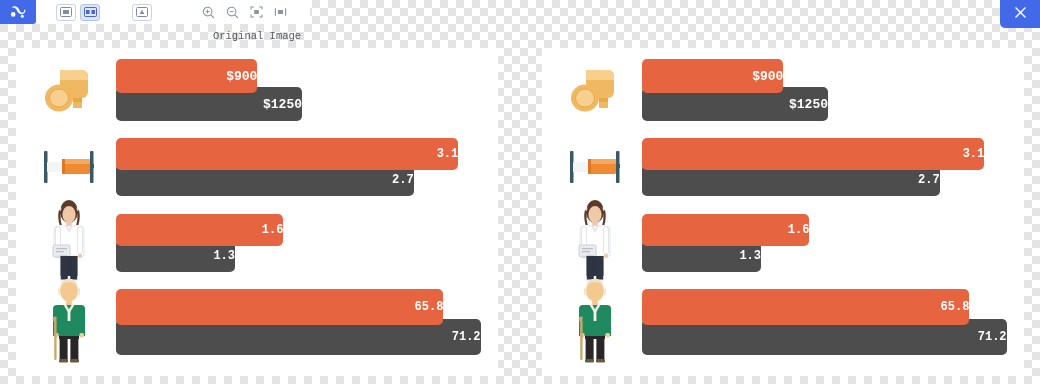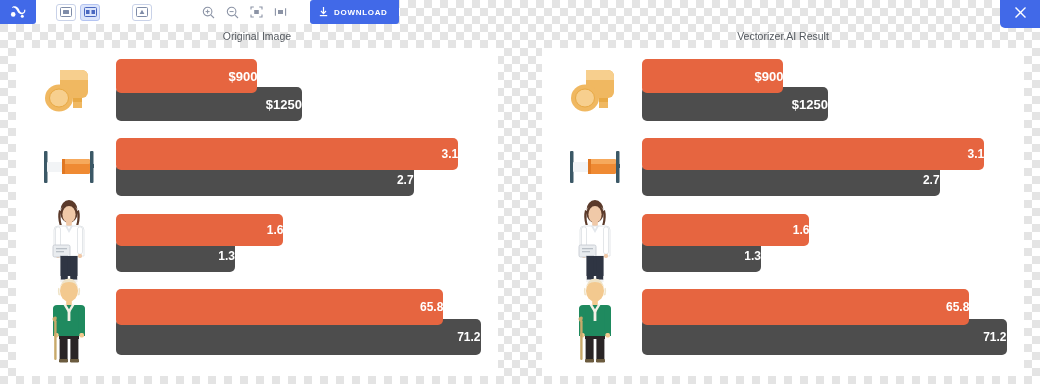--- a/index.html
+++ b/index.html
@@ -66,21 +66,21 @@
     width: 40px; height: 28px;
     background: #4169e8;
     border-bottom-left-radius: 5px;
     display: flex; align-items: center; justify-content: center;
     cursor: pointer; z-index: 20;
   }
 
   
   #stage {
     position: absolute; top: 28px; left: 0;
-    width: 1040px; height: 356px;
+    width: 1040px; height: 356px; font-family: Liberation Mono, monospace;
   }
   .panel-title {
     position: absolute; top: 2px;
     width: 100%; text-align: center;
     font-size: 10.5px; color: #555a60;
   }
   .panel {
     position: absolute; top: 20px;
     width: 482px; height: 328px;
     background: #ffffff;
@@ -207,45 +207,34 @@
           <path d="M1.4 2.2 V9.8" fill="none" stroke="#8b93a5" stroke-width="1.1"></path>
           <path d="M11.6 2.2 V9.8" fill="none" stroke="#8b93a5" stroke-width="1.1"></path>
           <rect x="4" y="4" width="5" height="4" fill="#8b93a5"></rect>
         </svg>
       </span>
     </div>
 
     <div class="tb-sep"></div>
   </div>
 
-  <div class="tb-dl">
-    <span>
-      <svg width="11" height="11" viewBox="0 0 11 11">
-        <line x1="5.5" y1="1" x2="5.5" y2="7" stroke="#ffffff" stroke-width="1.2"></line>
-        <path d="M3 5 L5.5 7.6 L8 5" fill="none" stroke="#ffffff" stroke-width="1.2"></path>
-        <line x1="1.8" y1="9.6" x2="9.2" y2="9.6" stroke="#ffffff" stroke-width="1.2"></line>
-      </svg>
-    </span>
-    <span class="tb-dl-label">DOWNLOAD</span>
-  </div>
 </div>
 
 <div id="close-btn">
   <span>
     <svg width="15" height="15" viewBox="0 0 15 15">
       <line x1="2.5" y1="2.5" x2="12.5" y2="12.5" stroke="#ffffff" stroke-width="1.3"></line>
       <line x1="12.5" y1="2.5" x2="2.5" y2="12.5" stroke="#ffffff" stroke-width="1.3"></line>
     </svg>
   </span>
 </div>
 
 <div id="stage">
 
   <div class="panel-title" id="title-left">Original Image</div>
-  <div class="panel-title" id="title-right">Vectorizer.AI Result</div>
 
   <div class="panel" id="panel-left">
     <div class="chart">
         <div class="row" style="top: 6px; height: 72px;">
           <div class="icon-cell" style="top: 0px; height: 72px;">
     <svg width="58" height="56" viewBox="0 0 58 56">
       <path d="M20 8 h22 a6 6 0 0 1 6 6 v16 a6 6 0 0 1 -6 6 h-22 z" fill="#f0b861"></path>
       <path d="M20 8 h22 a6 6 0 0 1 6 6 v4 h-28 z" fill="#f7cf8e"></path>
       <path d="M33 36 h9 v10 h-9 z" fill="#f0b861"></path>
       <path d="M33 36 h9 v4 h-9 z" fill="#e8a945"></path>

